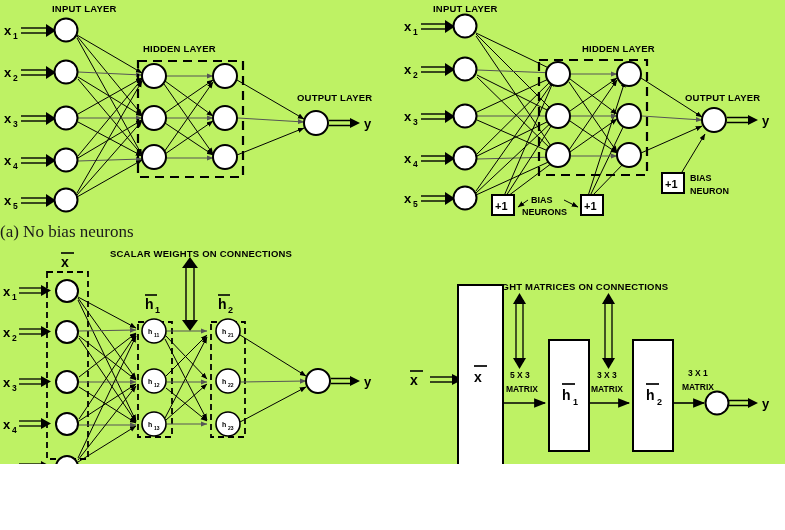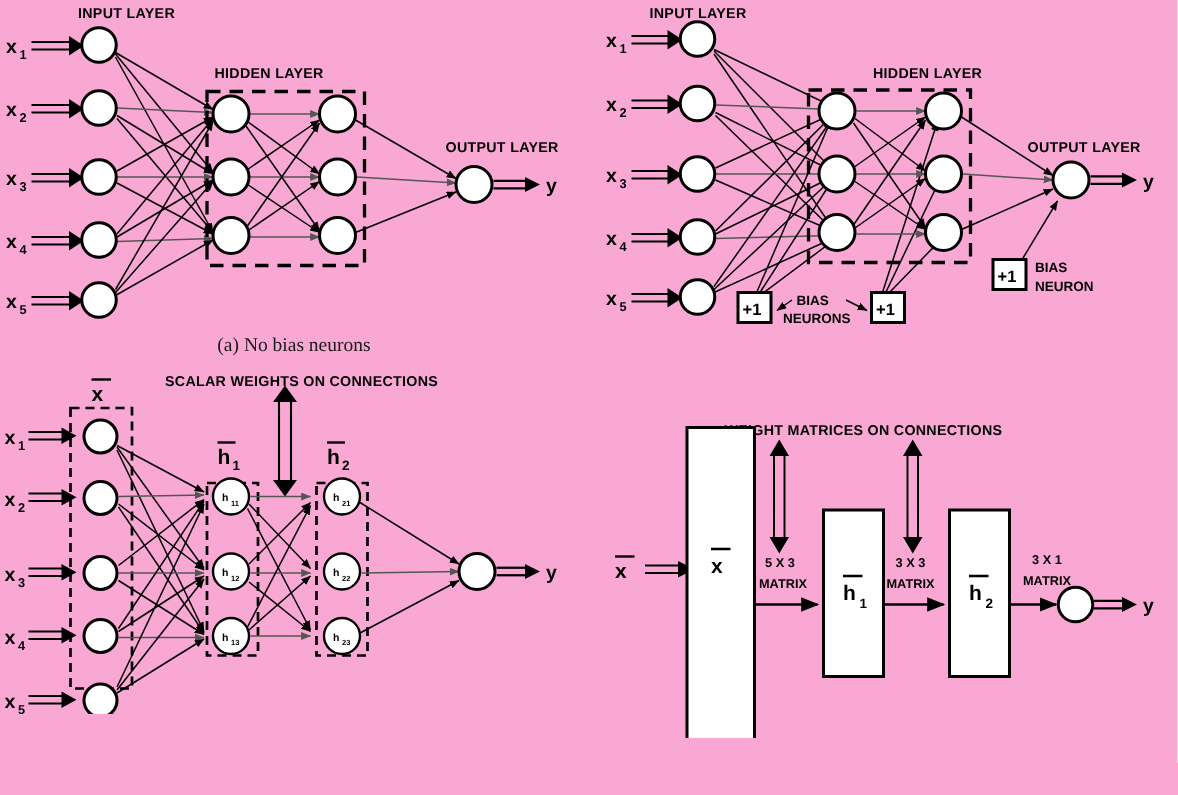--- a/index.html
+++ b/index.html
@@ -3,32 +3,31 @@
 <meta charset="utf-8">
 <style>
   html, body {
     margin: 0;
     padding: 0;
     background: #ffffff;
   }
   #figure {
     position: relative;
     width: 785px;
-    height: 530px;
-    background: #f9a8d4;
+    height: 464px;
+    background: #bef264;
     font-family: "Liberation Sans", sans-serif;
     overflow: hidden;
   }
   svg { display: block; }
   .panel { position: absolute; }
   .caption {
     position: absolute;
-    text-align: center;
     font-family: "Liberation Serif", serif;
-    font-size: 13px;
+    font-size: 17px;
     color: #1a1a1a;
     white-space: nowrap;
   }
   text {
     font-family: "Liberation Sans", sans-serif;
     fill: #000000;
   }
   .lbl-head { font-size: 9.5px; font-weight: bold; letter-spacing: 0.2px; }
   .lbl-var  { font-size: 13px; font-weight: bold; }
   .lbl-sub  { font-size: 8.5px; font-weight: bold; }

